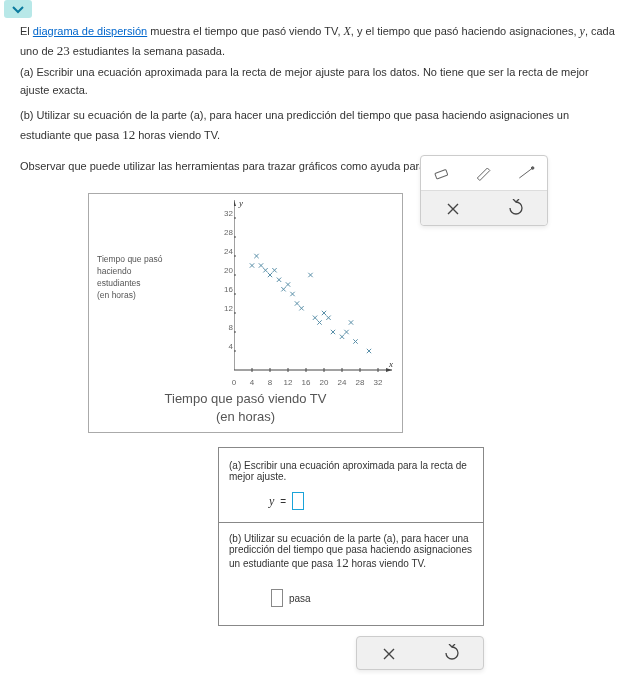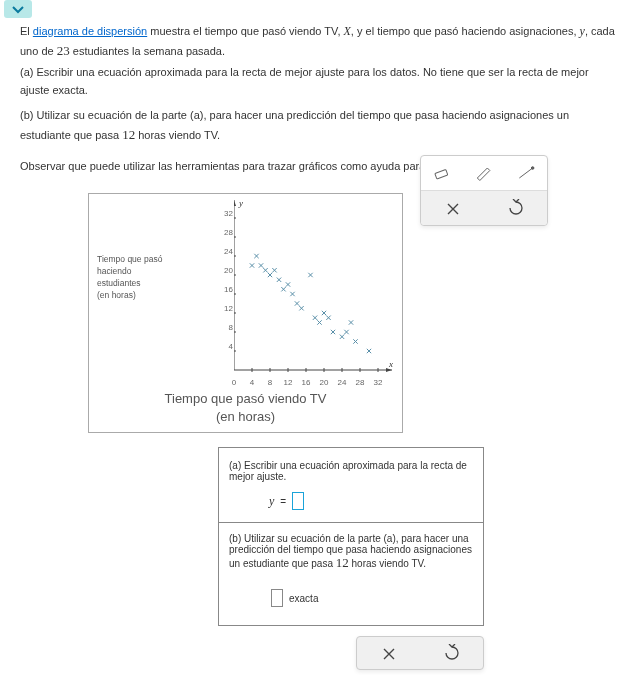--- a/index.html
+++ b/index.html
@@ -176,21 +176,21 @@
       <div class="eq-row">
         <span class="mathvar">y</span>
         <span>=</span>
         <span class="input-box"></span>
       </div>
     </div>
     <div class="answer-b">
       <span>(b) Utilizar su ecuación de la parte (a), para hacer una predicción del tiempo que pasa haciendo asignaciones un estudiante que pasa </span><span class="mathnum">12</span><span> horas viendo TV.</span>
       <div class="hours-row">
         <span class="input-box-plain"></span>
-        <span>exacta</span>
+        <span>pasa</span>
       </div>
     </div>
   </div>
 
   <div class="bottom-tools">
     <div class="tool">
       <svg viewBox="0 0 20 18">
           <path d="M5 5 L15 15 M15 5 L5 15" stroke="#444" stroke-width="1.4"></path>
         </svg>
     </div>

